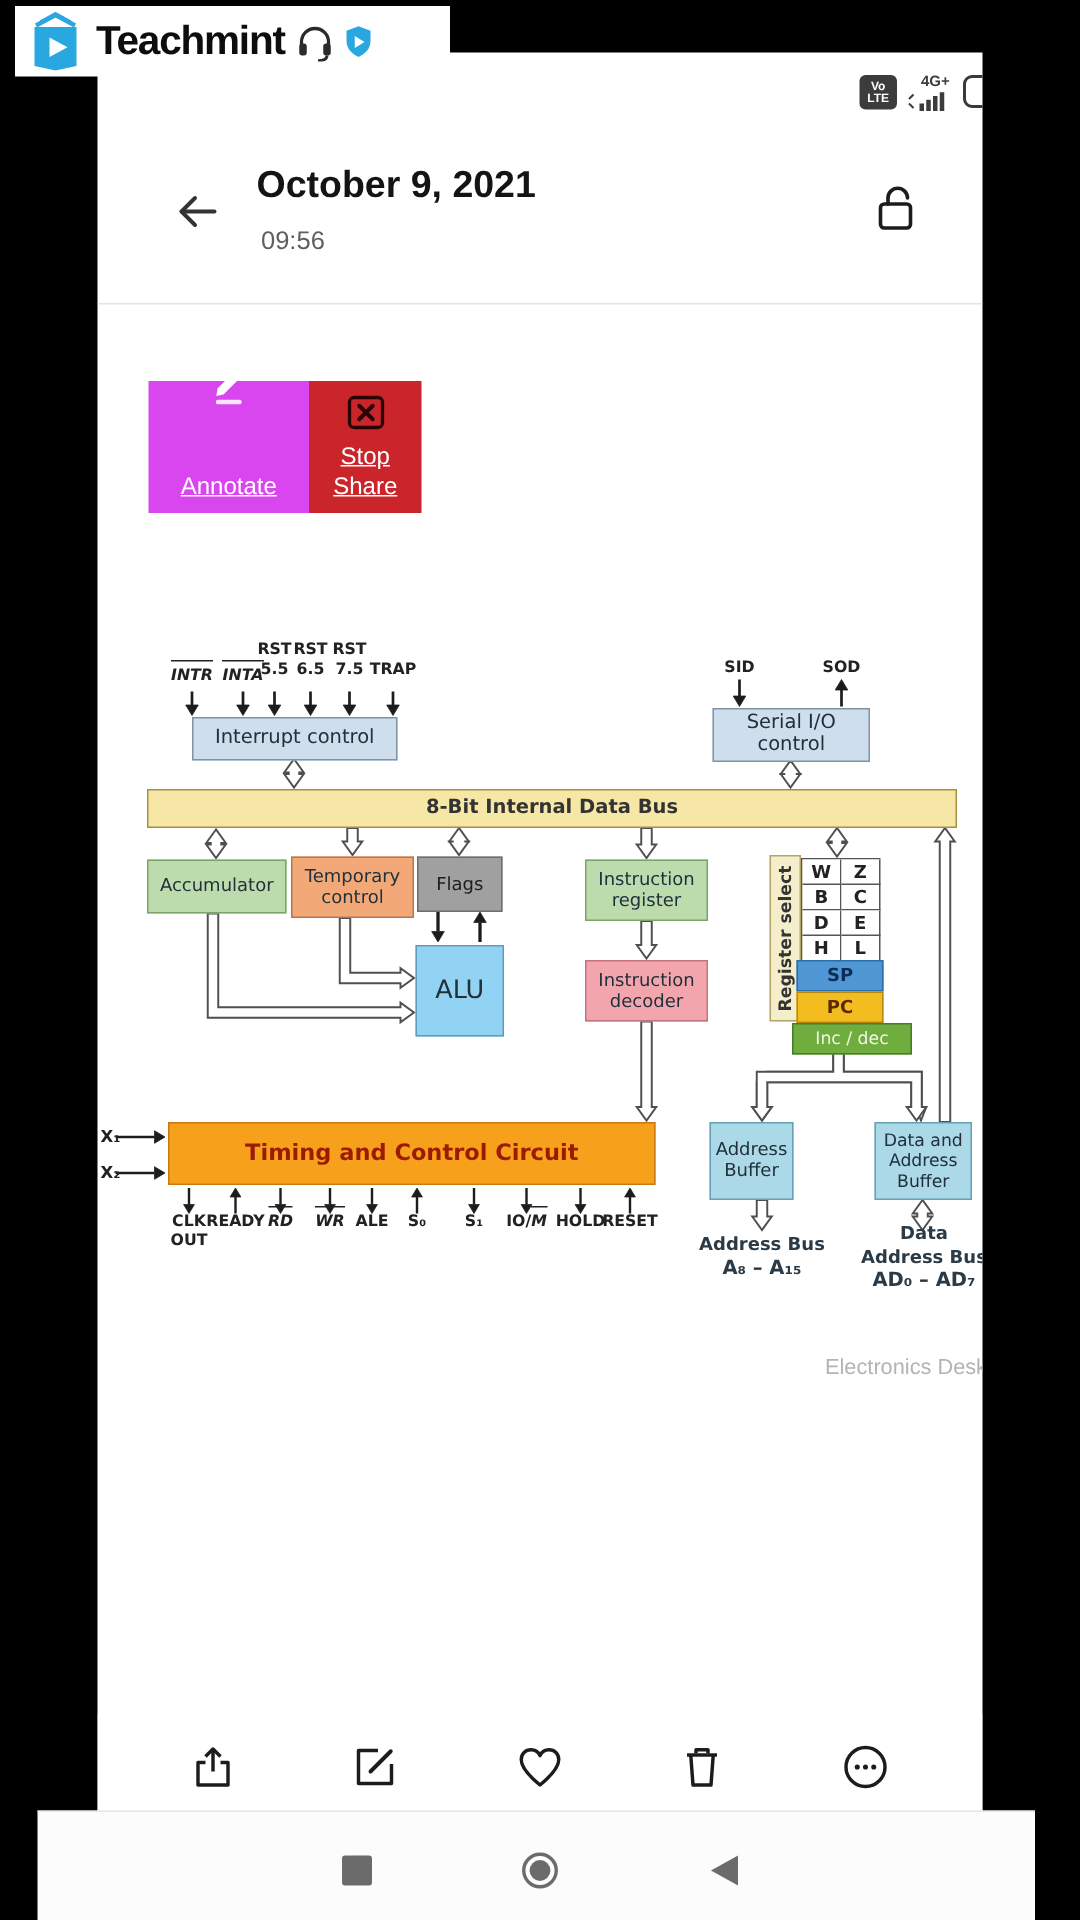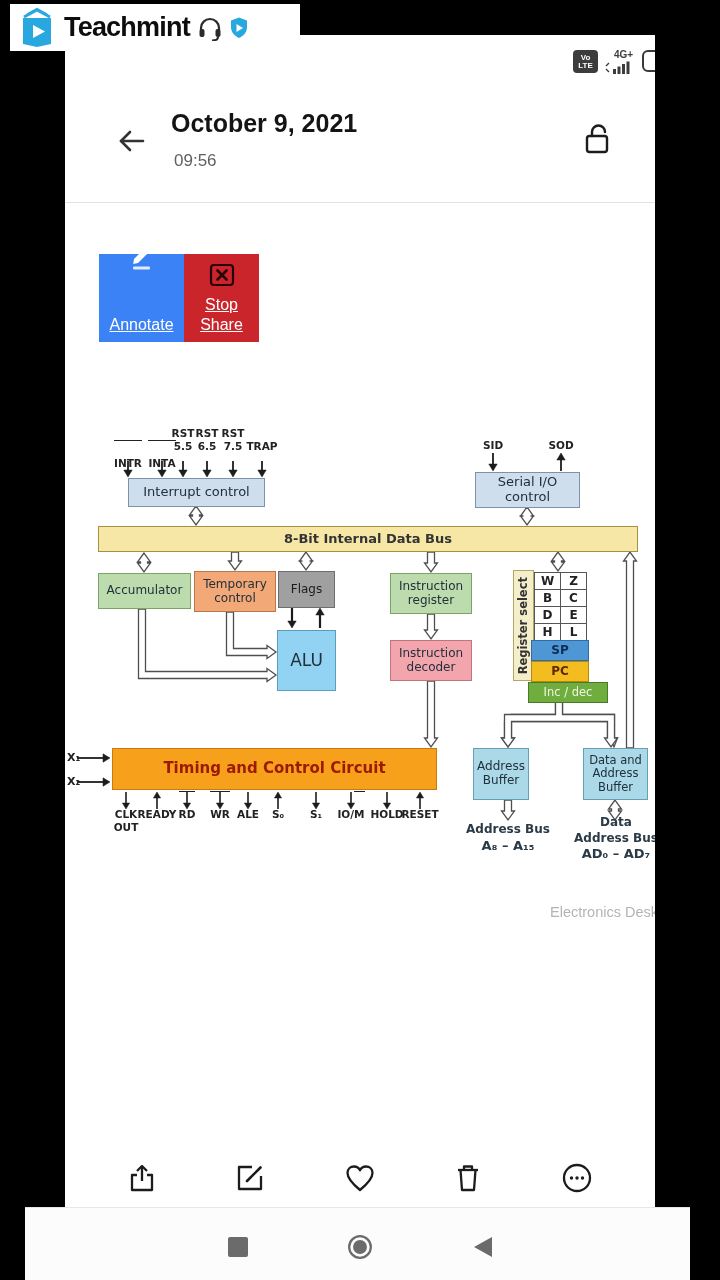--- a/index.html
+++ b/index.html
@@ -22,34 +22,34 @@
   
   .hdr-back{position:absolute;left:50px;top:90px;width:32px;height:32px;}
   .hdr-title{position:absolute;left:106px;top:74px;font-size:25px;font-weight:bold;color:#141414;}
   .hdr-time{position:absolute;left:109px;top:116px;font-size:17px;color:#5f5f5f;}
   .hdr-lock{position:absolute;left:516px;top:86px;width:32px;height:36px;}
   .hdr-sep{position:absolute;left:0;top:167px;width:590px;height:1px;background:#e3e3e3;}
   
   .btnrow{position:absolute;left:34px;top:219px;display:flex;}
   .btn{height:88px;display:flex;flex-direction:column;align-items:center;justify-content:flex-end;
        padding-bottom:7px;box-sizing:border-box;color:#fff;}
-  .btn-annotate{width:85px;background:#3b82f6;gap:44px;}
+  .btn-annotate{width:107px;background:#d946ef;gap:44px;}
   .btn-stop{width:75px;background:#c9252b;}
   .btn .lbl{font-size:16px;line-height:1.25;text-align:center;text-decoration:underline;}
   .btn .ic{flex:1;display:flex;align-items:center;justify-content:center;}
   
   .diagram{position:absolute;left:0;top:380px;width:590px;height:530px;
            font-family:"DejaVu Sans", sans-serif;color:#22303c;}
   .diagram svg.wires{position:absolute;left:0;top:0;}
   .d-box{position:absolute;border:1px solid;display:flex;align-items:center;justify-content:center;
          text-align:center;font-size:12px;line-height:1.15;box-sizing:border-box;}
   .tsig{position:absolute;width:46px;text-align:center;font-size:10.5px;font-weight:bold;color:#222;line-height:1.2;}
   .tsig .t{display:block;height:13px;}
   .tsig .l{display:inline-block;}
-  .ol{border-top:1.4px solid #222;padding-top:16px;}
+  .ol{border-top:1.4px solid #222;padding-top:3px;font-style:italic;}
   .bsig{position:absolute;width:44px;text-align:center;font-size:10.5px;font-weight:bold;color:#222;line-height:1.25;}
   .xin{position:absolute;left:2px;width:26px;font-size:11px;font-weight:bold;color:#222;}
   .vert{writing-mode:vertical-rl;transform:rotate(180deg);font-size:11.5px;font-weight:bold;color:#333;}
   .regtable{position:absolute;left:469px;top:157px;width:52px;border-top:1px solid #555;border-left:1px solid #555;}
   .regtable .rrow{display:flex;}
   .regtable .cell{width:25px;height:16px;border-right:1px solid #555;border-bottom:1px solid #555;background:#fff;
                   display:flex;align-items:center;justify-content:center;font-size:12px;font-weight:bold;color:#222;}
   .buslabel{position:absolute;text-align:center;font-size:12px;font-weight:bold;color:#2a3a46;line-height:1.3;}
   .caption{position:absolute;left:140px;top:457px;width:307px;height:26px;background:#f4e8c0;border:1.5px solid #6a685a;
            box-sizing:border-box;display:flex;align-items:center;justify-content:center;

